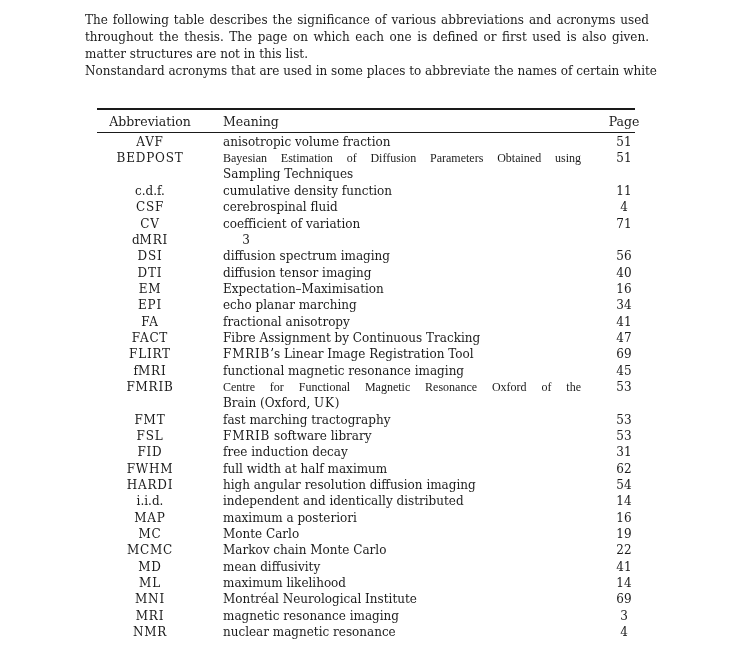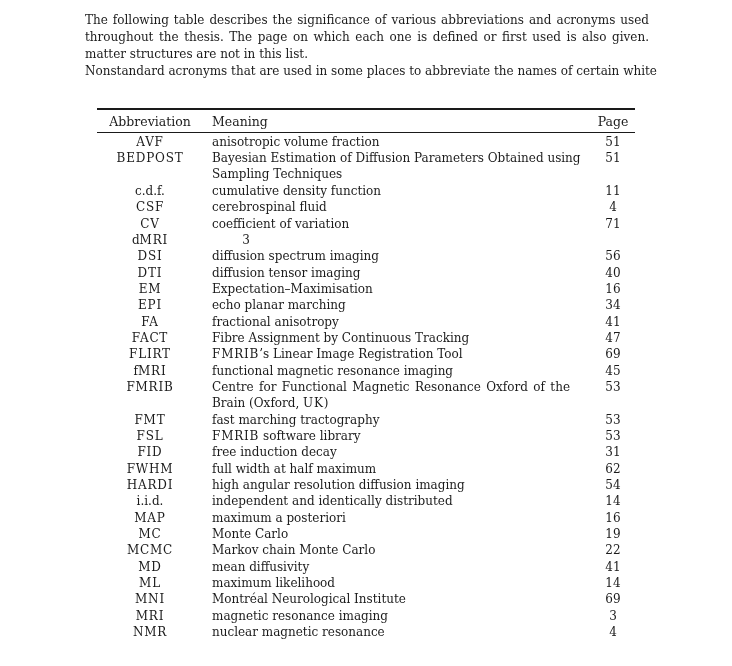--- a/index.html
+++ b/index.html
@@ -30,24 +30,24 @@
   .rule-top{height:1.6px;}
   .rule-mid{height:1.2px;}
   .thead{
     display:flex;align-items:flex-end;
     height:22px;padding-bottom:3px;box-sizing:border-box;
     font-weight:normal;font-size:12.5px;
   }
   .tbody{padding-top:1px;}
   .t-row{display:flex;line-height:16.35px;}
   .c-abbr{width:106px;text-align:center;flex:0 0 auto;}
-  .c-meaning{width:358px;margin-left:9px;flex:0 0 auto;}
+  .c-meaning{width:358px;margin-left:20px;flex:0 0 auto;}
   .c-page{width:54px;margin-left:16px;text-align:center;flex:0 0 auto;}
   .mline{white-space:nowrap;}
-  .jfull{text-align:justify;text-align-last:justify;}
+  .jfull{text-align:justify;text-align-last:justify;font-family:Liberation Serif, serif;}
   .sc{font-size:12px;letter-spacing:0.8px;}
   .it{}
 </style>
 </head>
 <body>
 
 <div class="page">
 
   <div class="intro">
     <div class="il jl">The following table describes the significance of various abbreviations and acronyms used</div>

